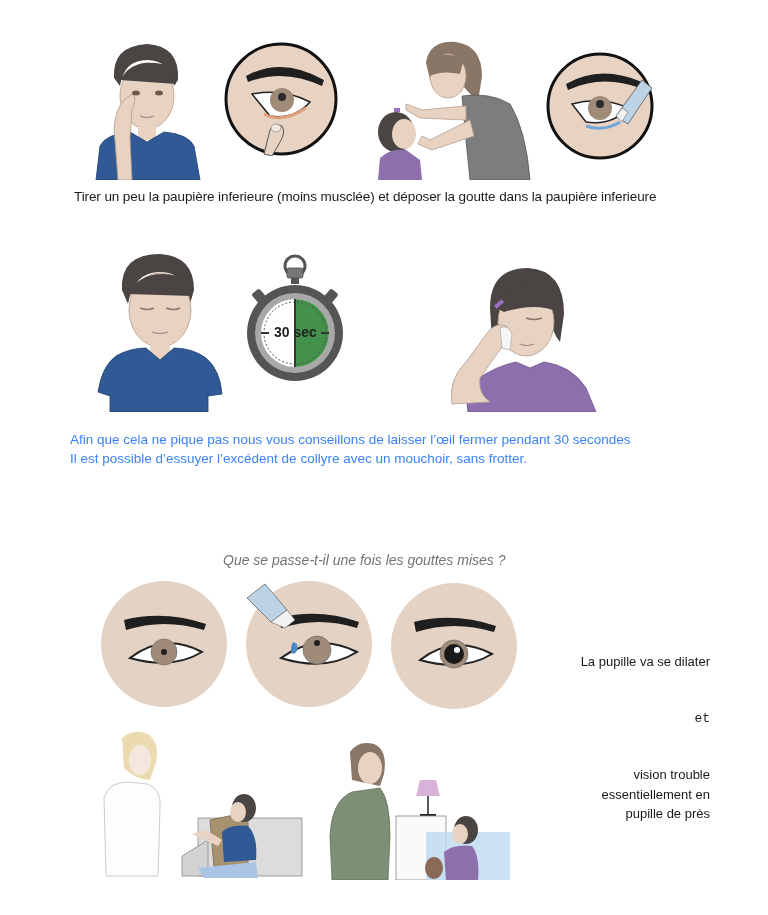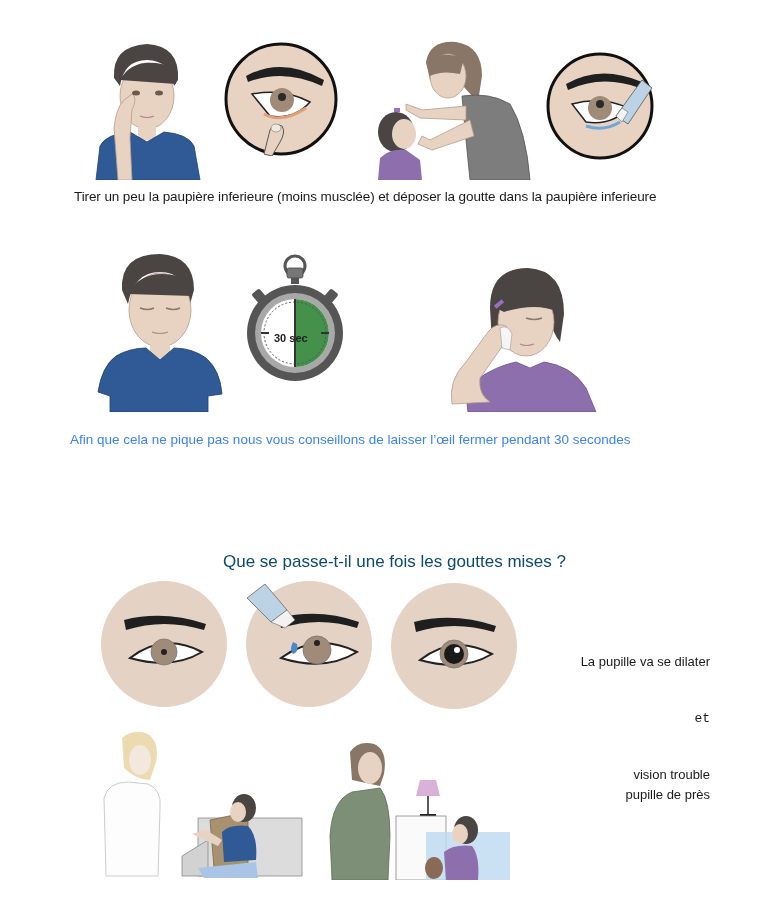--- a/index.html
+++ b/index.html
@@ -1,20 +1,20 @@
 <!DOCTYPE html>
 <html><head>
 <meta charset="utf-8">
 <style>
   html, body { margin:0; padding:0; background:#ffffff; }
   body { width:768px; height:915px; position:relative; overflow:hidden; font-family:"Liberation Sans", sans-serif; color:#111; }
   .abs { position:absolute; }
   .caption { font-size:13.5px; color:#1a1a1a; white-space:nowrap; letter-spacing:-0.1px;text-align:right; }
   .para { font-size:13.5px; color:#3b82f6; line-height:19px; }
-  .heading { font-size:17px; color:#0c4a6e; }
+  .heading { font-size:14px; color:#737373;font-style:italic; }
   .side { font-size:13px; color:#1a1a1a; text-align:right; line-height:19.5px; }
   svg { display:block; }
 </style>
 </head>
 <body>
 
 <div class="abs" style="left:92px;top:38px;width:110px;height:142px;">
   <svg width="110" height="142" viewBox="0 0 110 142">
     <path d="M22 40 Q20 8 55 6 Q88 8 86 42 L82 48 Q78 22 55 22 Q32 22 28 48 Z" fill="#4a4542"></path>
     <ellipse cx="55" cy="58" rx="27" ry="33" fill="#e8d3c3" stroke="#b49c8c" stroke-width="0.8"></ellipse>
@@ -93,39 +93,40 @@
     <rect x="82" y="38" width="10" height="12" rx="2" fill="#555" transform="rotate(40 87 44)"></rect>
     <circle cx="51" cy="81" r="48" fill="#555"></circle>
     <circle cx="51" cy="81" r="40" fill="#a8a8a8"></circle>
     <circle cx="51" cy="81" r="34" fill="#fff"></circle>
     <path d="M51 47 A34 34 0 0 1 51 115 Z" fill="#43914b"></path>
     <circle cx="51" cy="81" r="31" fill="none" stroke="#555" stroke-width="1" stroke-dasharray="2 2"></circle>
     <line x1="51" y1="47" x2="51" y2="115" stroke="#333" stroke-width="2"></line>
     <line x1="17" y1="81" x2="25" y2="81" stroke="#333" stroke-width="2"></line>
     <line x1="77" y1="81" x2="85" y2="81" stroke="#333" stroke-width="2"></line>
   </svg>
-  <div class="abs" style="left:30px;top:80px;font-size:11px;font-weight:bold;color:#222;white-space:nowrap;">30 sec</div>
+  <div class="abs" style="left:30px;top:72px;font-size:14px;font-weight:bold;color:#222;white-space:nowrap;">30 sec</div>
 </div>
 
 <div class="abs" style="left:446px;top:262px;width:152px;height:150px;">
   <svg width="152" height="150" viewBox="0 0 152 150">
     <path d="M44 46 Q44 6 82 6 Q118 8 118 52 L114 80 Q106 70 104 56 L60 56 Q54 72 46 80 Z" fill="#4a4542"></path>
     <ellipse cx="80" cy="60" rx="28" ry="34" fill="#e8d3c3" stroke="#b49c8c" stroke-width="0.8"></ellipse>
     <path d="M50 46 Q60 22 96 24 Q114 30 112 50 Q90 40 58 50 Z" fill="#4a4542"></path>
     <rect x="48" y="40" width="10" height="4" fill="#9a6fc0" transform="rotate(-40 53 42)"></rect>
     <path d="M80 56 Q88 59 96 56" stroke="#8a7a70" fill="none" stroke-width="1.4"></path>
     <path d="M74 82 Q80 85 88 82" stroke="#a88" fill="none" stroke-width="1.2"></path>
     <path d="M22 150 Q18 132 30 118 Q50 104 70 100 L84 106 L98 100 Q126 104 140 126 L150 150 Z" fill="#8d6fae" stroke="#6a4f8a" stroke-width="0.8"></path>
     <path d="M6 142 Q2 118 20 100 L42 70 Q50 60 60 64 Q66 72 58 82 L34 116 Q32 132 44 140 Z" fill="#e8d3c3" stroke="#b49c8c" stroke-width="0.8"></path>
     <path d="M54 66 Q62 62 66 72 L64 88 L56 86 Z" fill="#f5f5f5" stroke="#999" stroke-width="0.6"></path>
   </svg>
 </div>
 
 <div class="abs para" style="left:70px;top:430px;width:640px;">
   <div>Afin que cela ne pique pas nous vous conseillons de laisser l’œil fermer pendant 30 secondes</div>
+  <div>Il est possible d’essuyer l’excédent de collyre avec un mouchoir, sans frotter.</div>
 </div>
 
 <div class="abs heading" style="left:223px;top:552px;">Que se passe-t-il une fois les gouttes mises ?</div>
 
 <div class="abs" style="left:100px;top:580px;width:128px;height:128px;">
   <svg width="128" height="128" viewBox="0 0 128 128">
     <circle cx="64" cy="64" r="63" fill="#e4d2c4"></circle>
     <path d="M24 40 Q64 30 106 44 L104 50 Q64 38 26 50 Z" fill="#1f1f1f"></path>
     <path d="M30 78 Q64 52 102 72 Q72 90 30 78 Z" fill="#fff" stroke="#222" stroke-width="2"></path>
     <circle cx="64" cy="72" r="13" fill="#a08a78" stroke="#777" stroke-width="0.8"></circle>
@@ -154,20 +155,21 @@
     <circle cx="64" cy="72" r="14" fill="#a08a78" stroke="#777" stroke-width="0.8"></circle>
     <circle cx="64" cy="72" r="10" fill="#1a1a1a"></circle>
     <circle cx="67" cy="68" r="3" fill="#fff"></circle>
   </svg>
 </div>
 
 <div class="abs side" style="left:540px;top:652px;width:170px;">La pupille va se dilater</div>
 <div class="abs side" style="left:540px;top:709px;width:170px;font-family:Liberation Mono, monospace;">et</div>
 <div class="abs side" style="left:540px;top:765px;width:170px;">
   <div>vision trouble</div>
+  <div>essentiellement en</div>
   <div>pupille de près</div>
 </div>
 
 <div class="abs" style="left:98px;top:728px;width:206px;height:150px;">
   <svg width="206" height="150" viewBox="0 0 206 150">
     <path d="M24 10 Q36 0 50 6 Q62 14 58 34 L52 52 Q38 52 26 40 Z" fill="#ead7a8" opacity="0.9"></path>
     <ellipse cx="42" cy="32" rx="11" ry="15" fill="#f3e7de"></ellipse>
     <path d="M8 148 L6 70 Q10 54 30 54 L50 56 Q64 62 62 80 L60 148 Z" fill="#fdfdfd" stroke="#ccc" stroke-width="1"></path>
     <path d="M100 90 L204 90 L204 148 L100 148 Z" fill="#dcdcdc" stroke="#888" stroke-width="0.8"></path>
     <path d="M84 128 L110 112 L110 148 L84 148 Z" fill="#d2d2d2" stroke="#888" stroke-width="0.8"></path>

